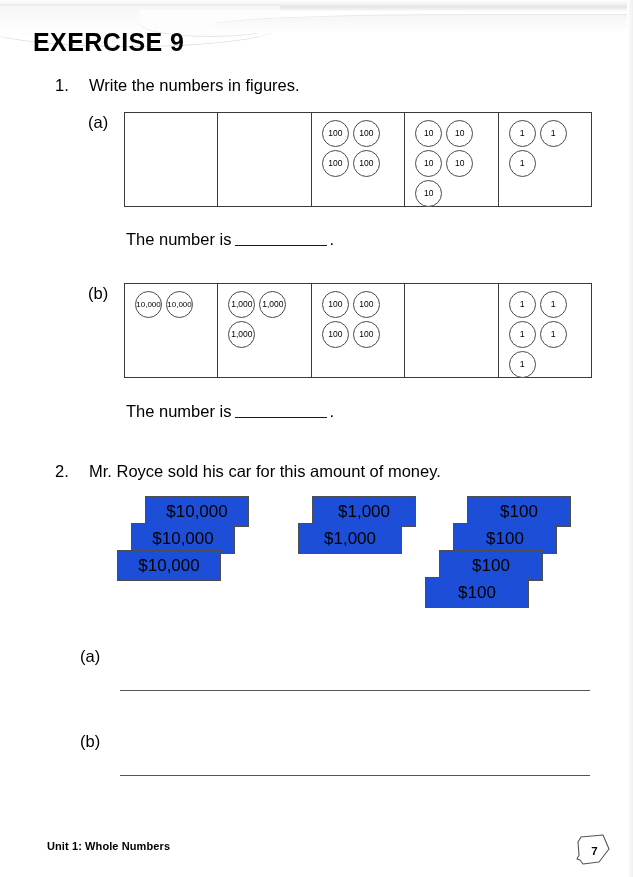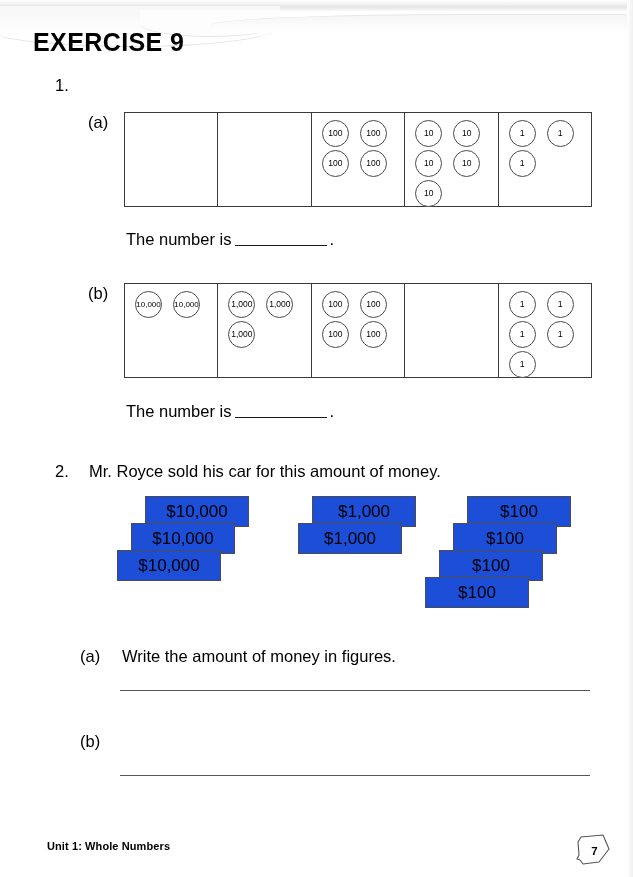--- a/index.html
+++ b/index.html
@@ -117,21 +117,21 @@
     box-sizing: border-box;
     padding: 7px 0 0 0;
   }
   .pv-col:last-child { border-right: none; }
   .disc-grid {
     display: flex;
     flex-wrap: wrap;
     justify-content: flex-start;
     align-content: flex-start;
     padding-left: 10px;
-    gap: 3px 11px;
+    gap: 3px 4px;
     width: 78px;
   }
   .disc {
     width: 27px;
     height: 27px;
     border: 1.2px solid #4a4a4a;
     border-radius: 50%;
     display: flex;
     align-items: center;
     justify-content: center;
@@ -194,20 +194,21 @@
     <div class="curl-band"></div>
     <div class="curl-arc"></div>
     <div class="curl-arc2"></div>
     <div class="curl-sweep"></div>
   </div>
   <div class="paper-edge-right"></div>
 
   <div class="ex-title">EXERCISE 9</div>
 
   <div class="q-num" style="left:55px; top:76px;">1.</div>
+  <div class="q-text" style="left:89px; top:76px;">Write the numbers in figures.</div>
 
   <div class="sub-label" style="left:88px; top:113px;">(a)</div>
   <div class="pv-chart" id="chart-1a" style="left:124px; top:112px; width:468px; height:95px;">
       <div class="pv-col">
         <div class="disc-grid"></div>
       </div>
       <div class="pv-col">
         <div class="disc-grid"></div>
       </div>
       <div class="pv-col">
@@ -294,21 +295,20 @@
       <div class="money-card" style="width: 104px; height: 31px; left: 0px; top: 27px; z-index: 2;">$1,000</div>
     </div>
   <div class="money-group" id="money-group-2" style="left:404px; top:496px; width:160px; height:130px;">
       <div class="money-card" style="width: 104px; height: 31px; left: 42px; top: 0px; z-index: 1;">$100</div>
       <div class="money-card" style="width: 104px; height: 31px; left: 28px; top: 27px; z-index: 2;">$100</div>
       <div class="money-card" style="width: 104px; height: 31px; left: 14px; top: 54px; z-index: 3;">$100</div>
       <div class="money-card" style="width: 104px; height: 31px; left: 0px; top: 81px; z-index: 4;">$100</div>
     </div>
 
   <div class="sub-label" style="left:80px; top:647px;">(a)</div>
-  <div class="q-text" style="left:122px; top:647px;">Write the amount of money in figures.</div>
   <div class="answer-rule" style="left:120px; top:690px; width:470px;"></div>
 
   <div class="sub-label" style="left:80px; top:732px;">(b)</div>
   <div class="answer-rule" style="left:120px; top:775px; width:470px;"></div>
 
   <div class="footer-text">Unit 1: Whole Numbers</div>
   <div class="page-badge">
     <svg width="40" height="36" viewBox="0 0 40 36">
       <path d="M5,9 L8,4 L30,2 L36,16 L26,29 L10,31 L7,27 L4,26 L6,22 Z" fill="#ffffff" stroke="#555555" stroke-width="1.1" stroke-linejoin="round"></path>
     </svg>

